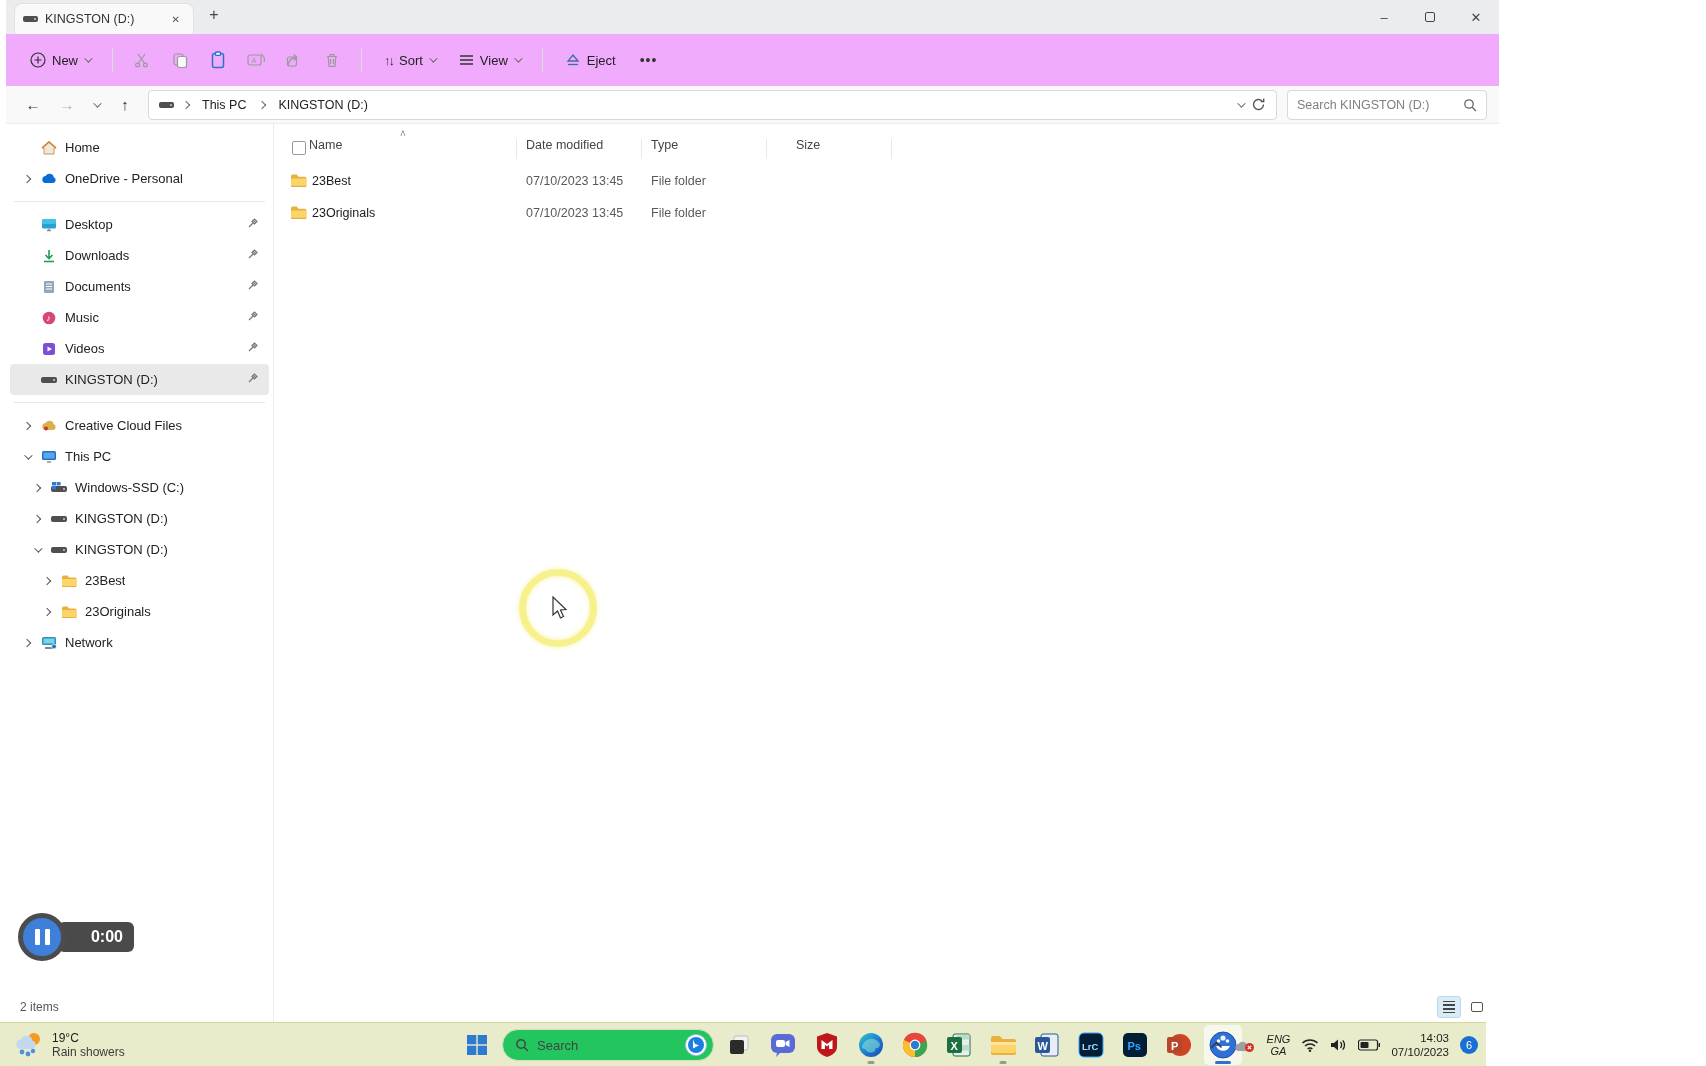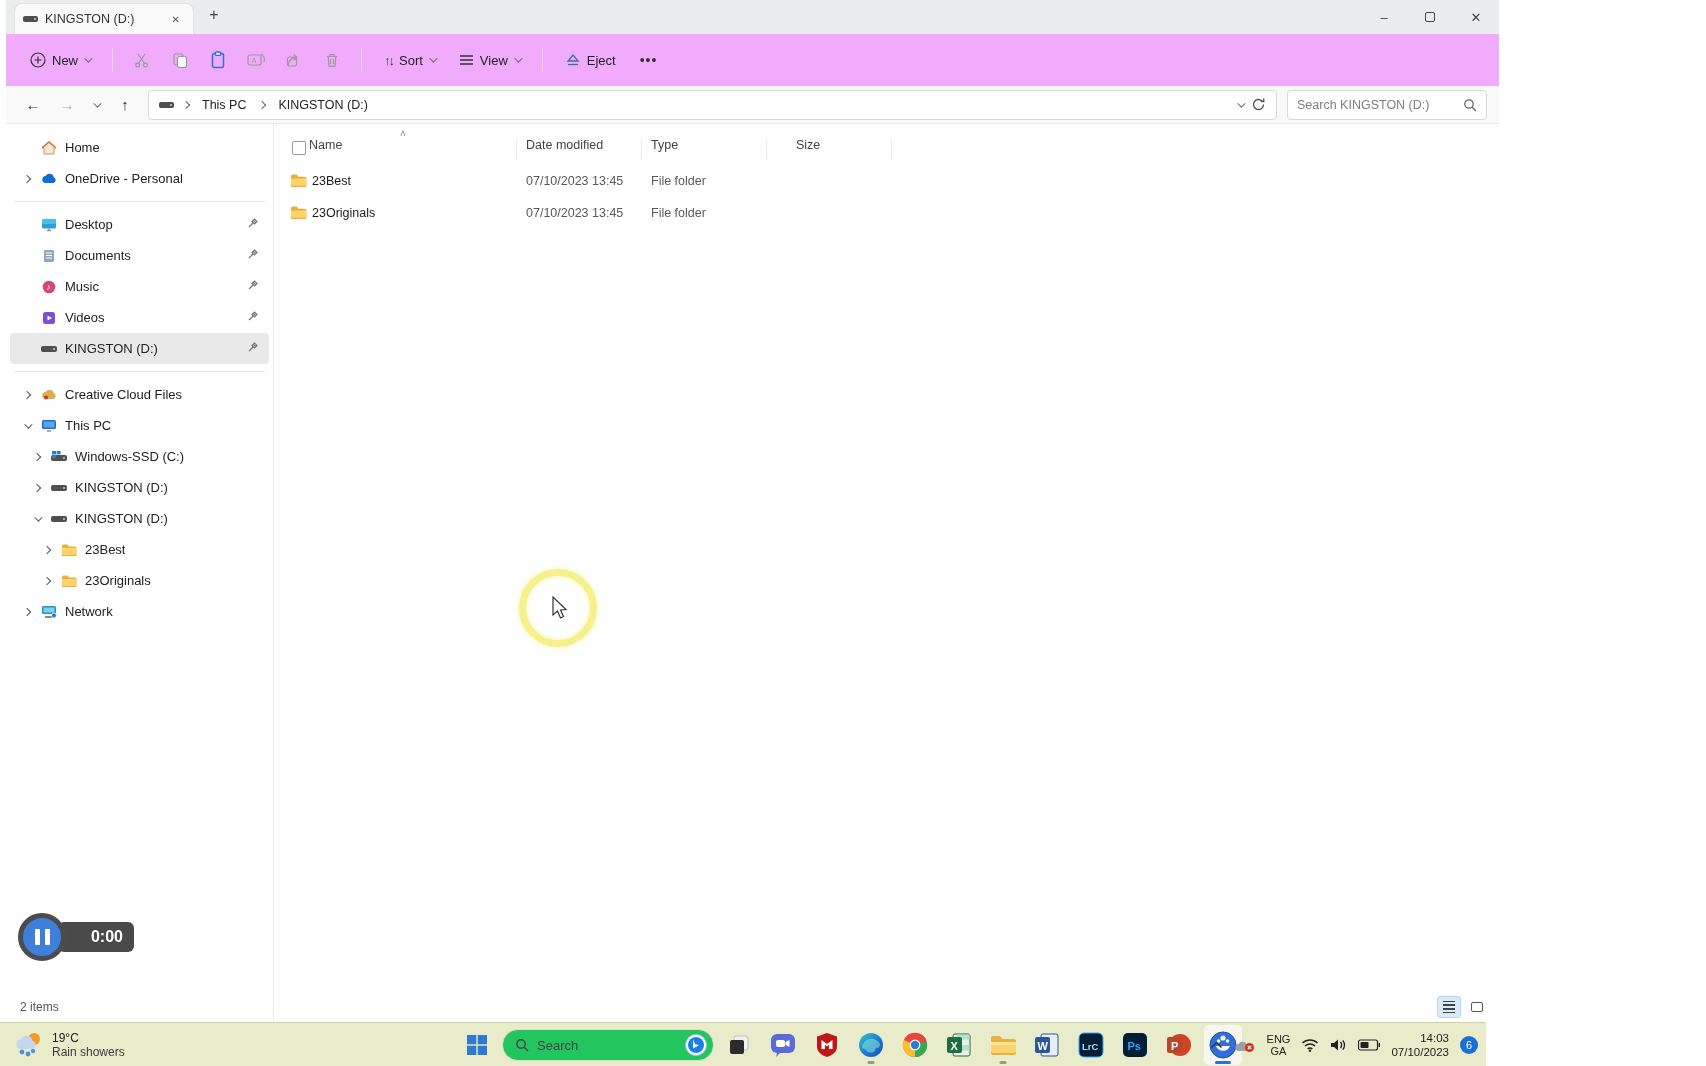--- a/index.html
+++ b/index.html
@@ -92,21 +92,21 @@
   .wtemp { font-size:12px; color:#222; }
   .wdesc { font-size:12px; color:#3c3c3c; }
   .tb-center { position:absolute; left:458px; top:0; height:44px; display:flex; align-items:center; gap:6px; }
   .tbi { width:38px; height:40px; display:flex; align-items:center; justify-content:center; border-radius:5px; position:relative; }
   .run-dash::after { content:""; position:absolute; bottom:1px; left:50%; transform:translateX(-50%); width:7px; height:3px; border-radius:2px; background:#9a9a8a; }
   .tbi.active { background:rgba(255,255,255,0.65); }
   .tbi.active::after { content:""; position:absolute; bottom:1px; left:50%; transform:translateX(-50%); width:16px; height:3px; border-radius:2px; background:#2f6fd6; }
   .tb-search { width:212px; height:32px; background:#22c55e; border:1px solid #d9dcc0; border-radius:16px; display:flex; align-items:center; padding:0 5px 0 12px; gap:8px; }
   .tb-search span { flex:1; font-size:13px; color:#444; }
   .tb-tray { position:absolute; right:8px; top:0; height:44px; display:flex; align-items:center; gap:11px; }
-  .lang { font-size:11px; line-height:12px; color:#222; text-align:center; }
+  .lang { font-size:11px; line-height:12px; color:#222; text-align:center;font-style:italic; }
   .clock { font-size:11.5px; line-height:14px; color:#222; text-align:right; }
   .badge { width:18px; height:18px; border-radius:50%; background:#1a6fd4; color:#fff; font-size:11px; display:flex; align-items:center; justify-content:center; }
 </style>
 </head>
 <body>
 
 <div class="win">
 
   <div class="titlebar">
     <div class="tab">
@@ -260,20 +260,33 @@
       <div class="sitem">
         <span class="exp"></span>
         <span class="sico">
             <svg width="16" height="14">
               <rect x="1" y="1" width="14" height="9.5" rx="1.5" fill="#2a9fd4"></rect>
               <rect x="1" y="1" width="14" height="5" rx="1.5" fill="#45c1e8"></rect>
               <path d="M6 12.5h4 M8 10.5v2" stroke="#8a8a8a" stroke-width="1.3"></path>
             </svg>
           </span>
         <span class="lbl">Desktop</span>
+        <span class="pin"><svg width="12" height="12">
+              <path d="M2 10 L6 6 M6 3 L9 6 M5 4.5 L7.5 2 L10 4.5 L7.5 7 Z" stroke="#777" stroke-width="1.2" fill="none"></path>
+            </svg></span>
+      </div>
+      <div class="sitem">
+        <span class="exp"></span>
+        <span class="sico">
+            <svg width="14" height="14">
+              <path d="M7 1v8 M3.5 6 L7 9.5 L10.5 6" stroke="#1f9d55" stroke-width="1.6" fill="none"></path>
+              <path d="M2 12.5h10" stroke="#1f9d55" stroke-width="1.6"></path>
+            </svg>
+          </span>
+        <span class="lbl">Downloads</span>
         <span class="pin"><svg width="12" height="12">
               <path d="M2 10 L6 6 M6 3 L9 6 M5 4.5 L7.5 2 L10 4.5 L7.5 7 Z" stroke="#777" stroke-width="1.2" fill="none"></path>
             </svg></span>
       </div>
       <div class="sitem">
         <span class="exp"></span>
         <span class="sico">
             <svg width="12" height="14">
               <rect x="1" y="1" width="10" height="12" rx="1" fill="#91a7bd"></rect>
               <path d="M3 4h6 M3 6.5h6 M3 9h6" stroke="#fff" stroke-width="1"></path>

